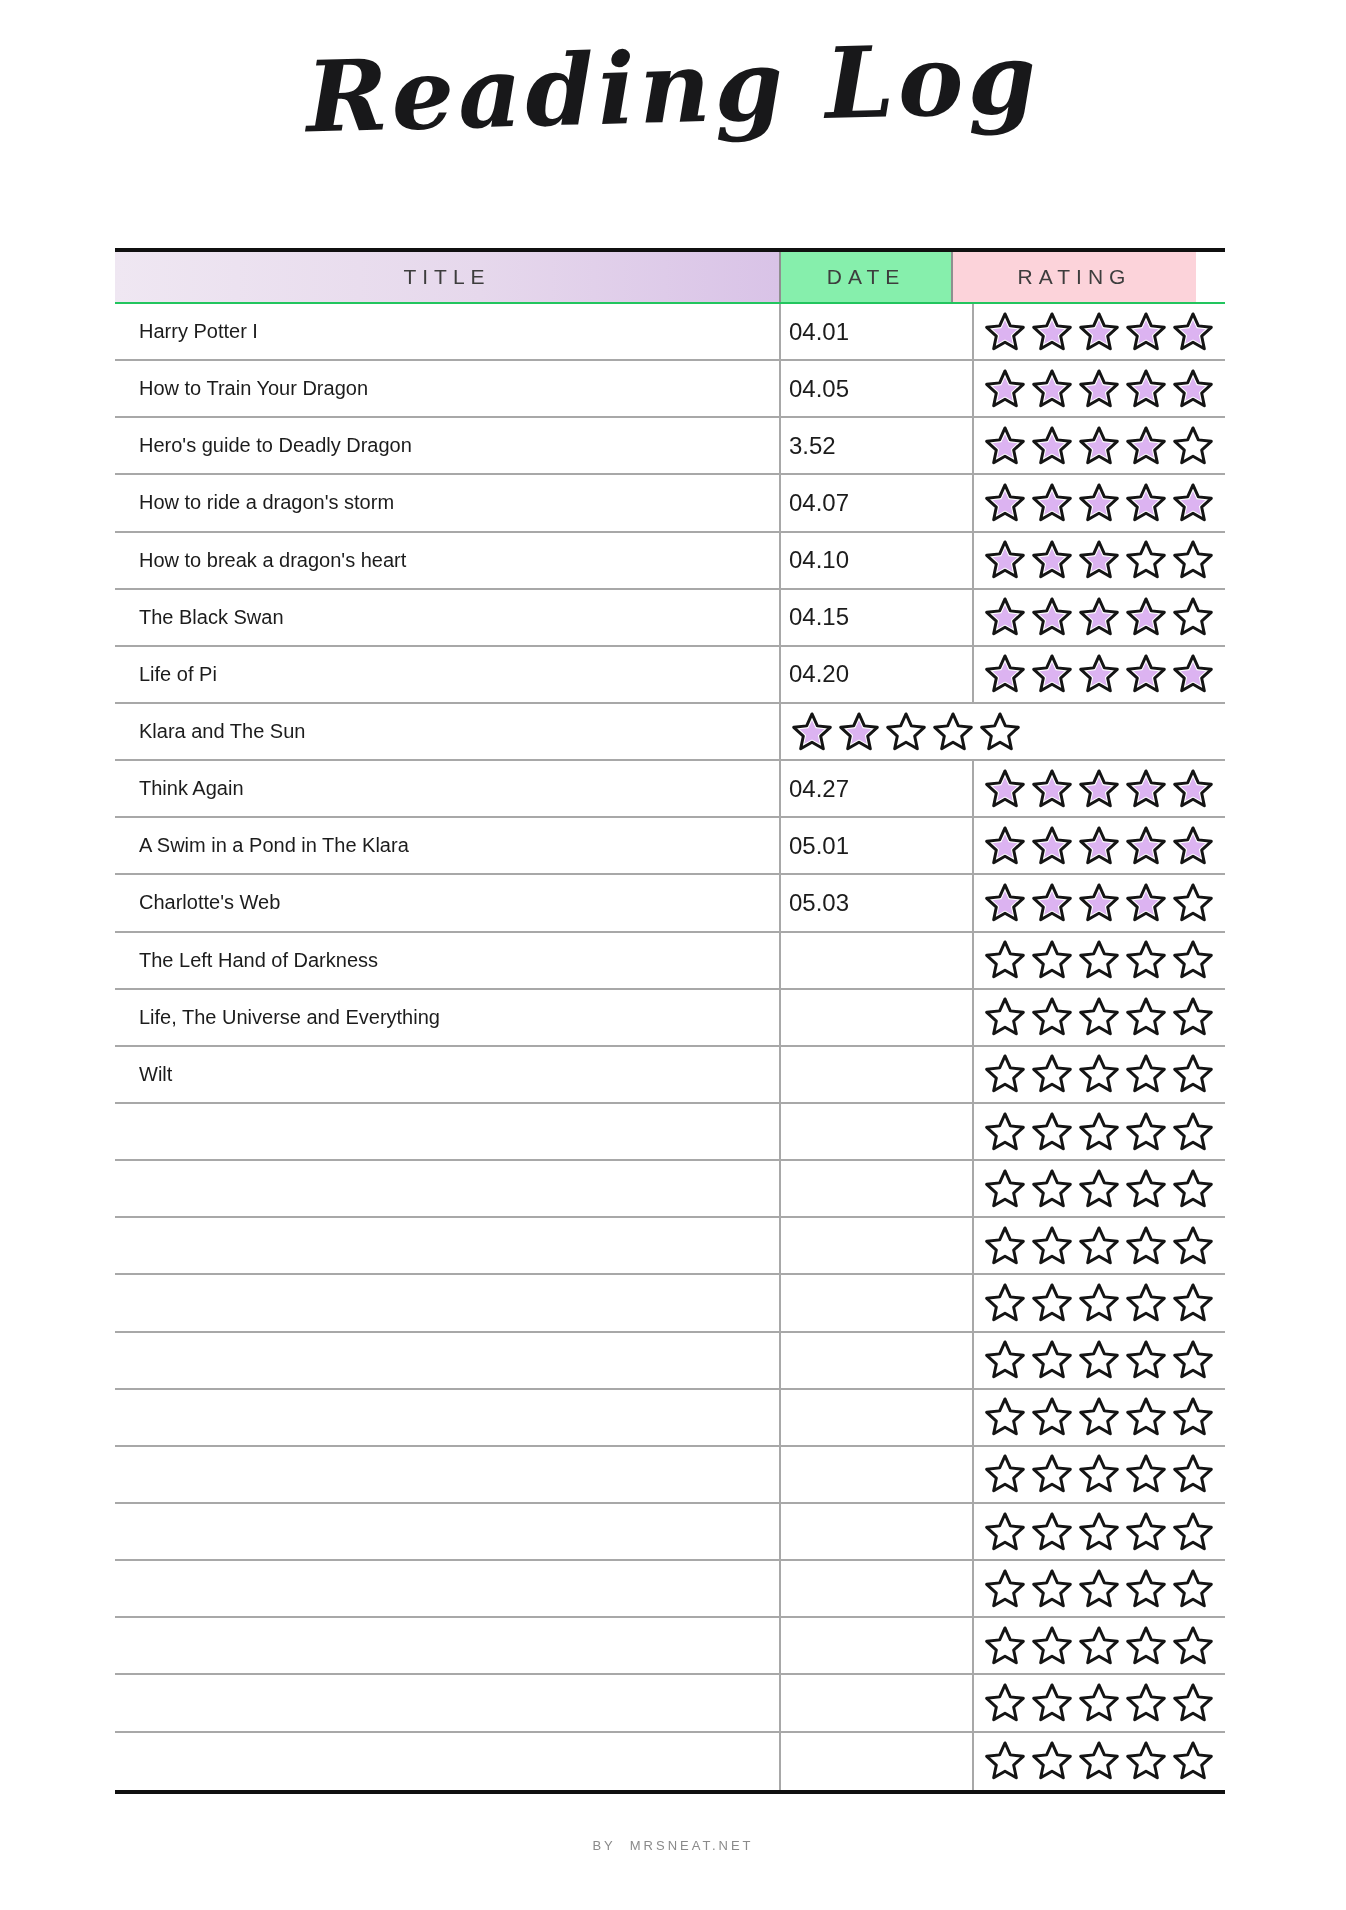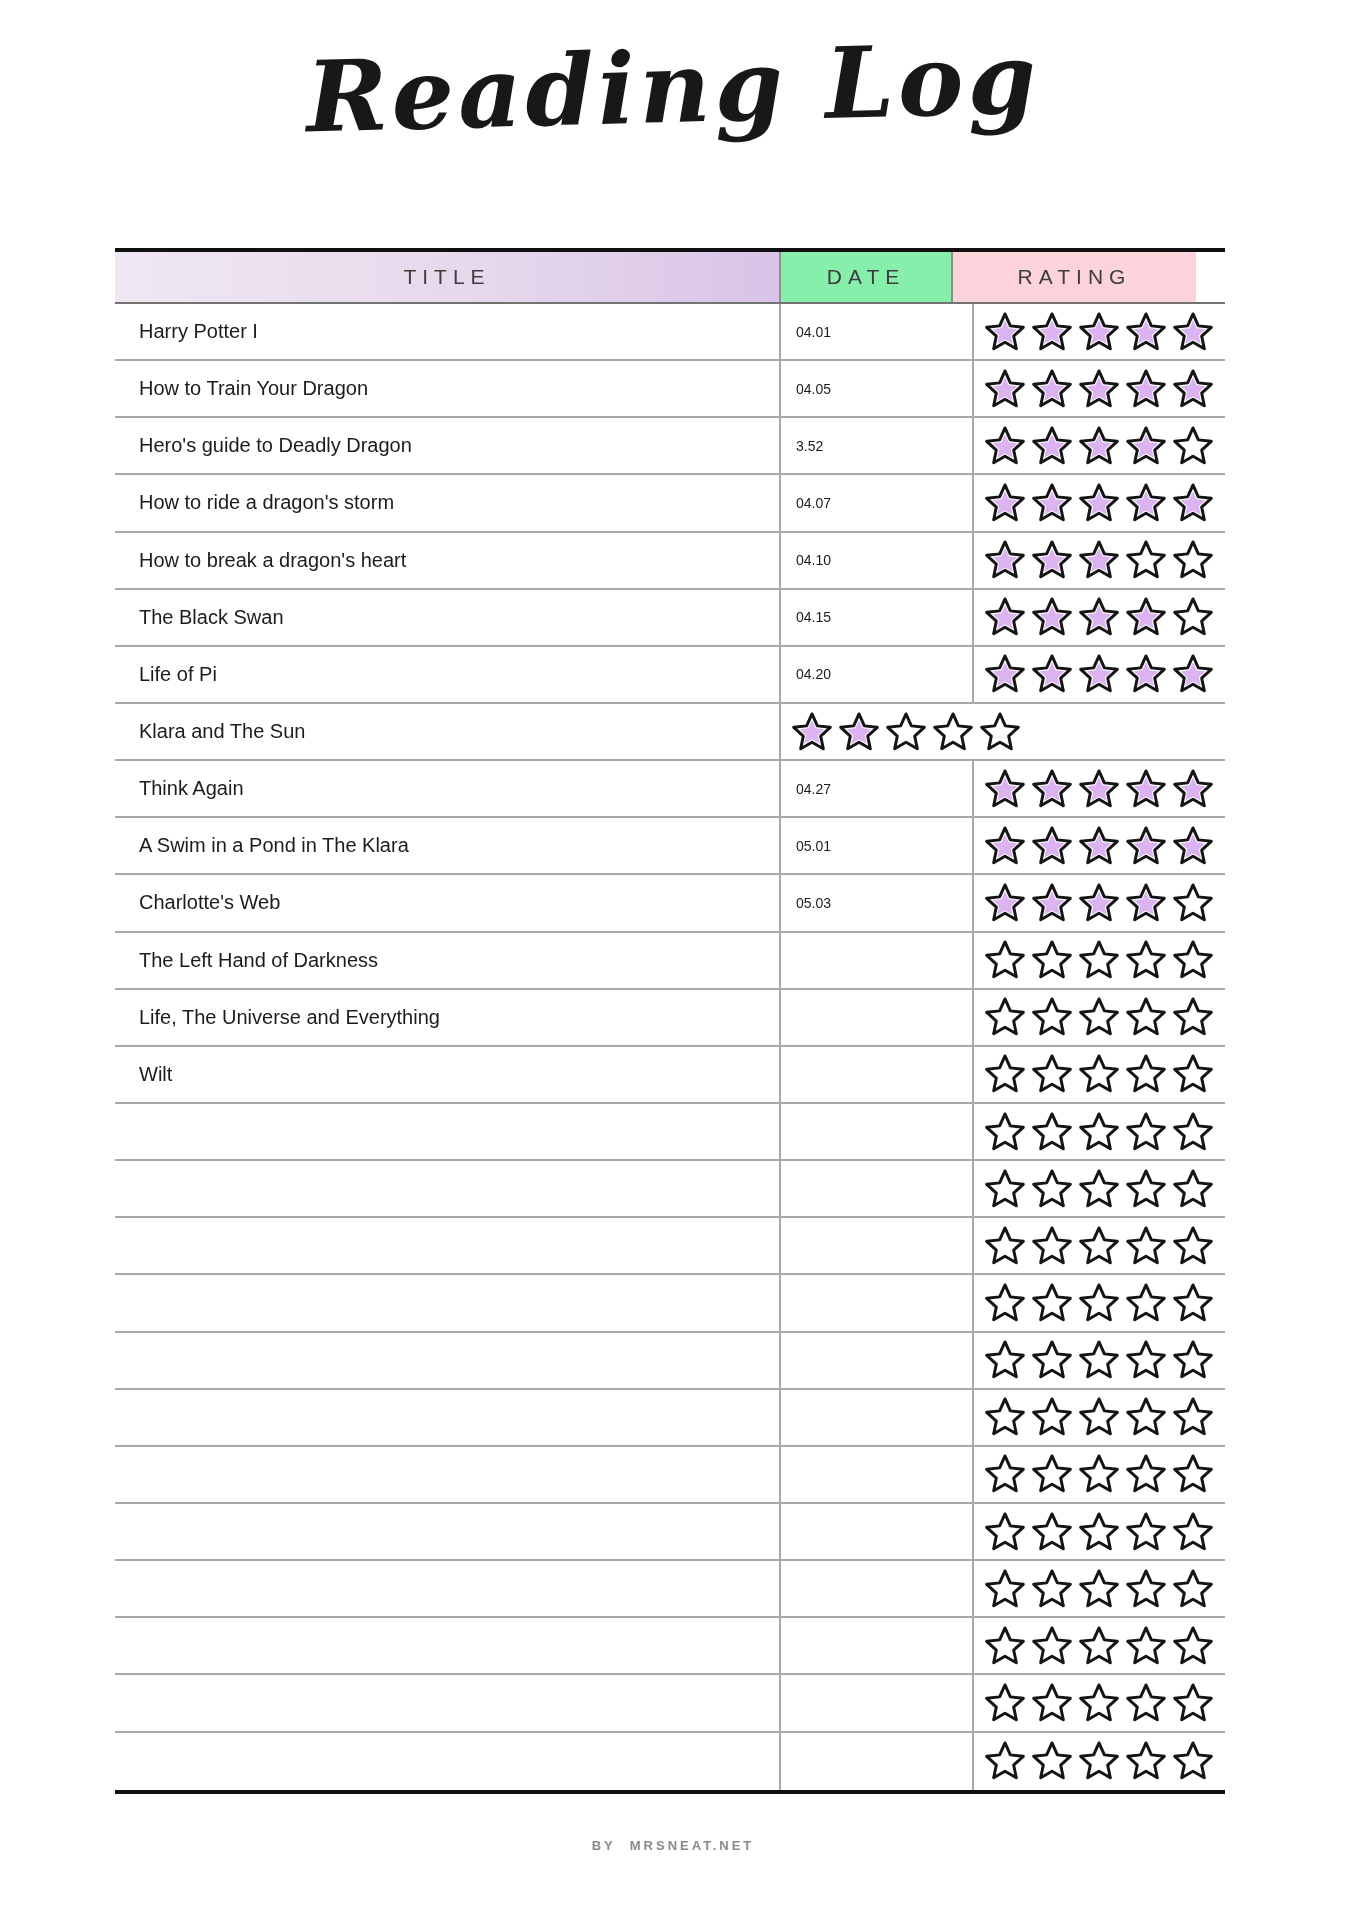--- a/index.html
+++ b/index.html
@@ -19,43 +19,43 @@
     font-style:italic; font-weight:700;
     font-size:98px; letter-spacing:4px;
     color:#18181a;
     transform:rotate(-1.5deg);
   }
   .rtable {
     position:absolute; left:115px; top:248px; width:1110px;
     border-top:4px solid #101010;
     border-bottom:4px solid #101010;
   }
-  .thead { display:flex; height:52px; border-bottom:2px solid #737373; }
+  .thead { display:flex; height:52px; border-bottom:2px solid #22c55e; }
   .th {
     display:flex; align-items:center; justify-content:center;
     font-size:21px; letter-spacing:6px; color:#3d3d3d;
   }
   .th-title { width:664px; background:linear-gradient(90deg,#efe7f2 0%,#e6d8ec 55%,#d9c3e7 100%); }
   .th-date  { width:172px; background:#86efac; border-left:2px solid #8f8f8f; }
   .th-rating{ width:245px; background:#fcd3da; border-left:2px solid #8f8f8f; }
   .tbody { display:block; }
   .tr { display:flex; height:57.15px; border-bottom:2px solid #a8a8a8; }
   .tr:last-child { border-bottom:none; }
   .td { display:flex; align-items:center; }
   .td-title { width:664px; padding-left:24px; font-size:20px; }
-  .td-date  { width:193px; padding-left:15px; font-size:14px; border-left:2px solid #a8a8a8; }
+  .td-date  { width:193px; padding-left:8px; font-size:24px; border-left:2px solid #a8a8a8; }
   .td-rating{ width:253px; padding-left:10px; border-left:2px solid #a8a8a8; gap:5px; }
   .star-wrap { display:inline-flex; width:42px; height:42px; }
   .star { width:42px; height:42px; display:block; }
   .s-outer { fill:#ffffff; stroke:#141414; stroke-width:1.7; stroke-linejoin:round; }
   .s-inner { fill:#dcb3f1; stroke:none; }
   .footer {
     position:absolute; top:1838px; left:0; right:0;
     text-align:center;
-    font-size:13px; letter-spacing:3px; color:#8a8a8a;font-weight:bold;
+    font-size:13px; letter-spacing:3px; color:#8a8a8a;
   }
   .footer .by { margin-right:14px; }
 </style>
 </head>
 <body>
 
 <div class="page">
 
   <h1 class="page-title">Reading Log</h1>
 

